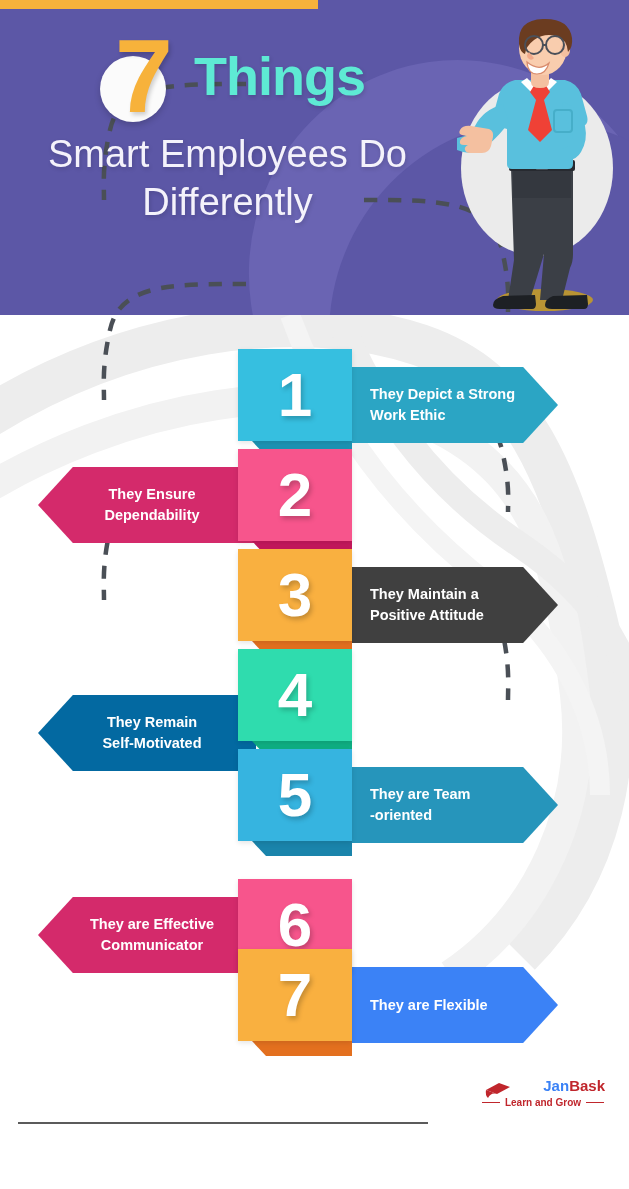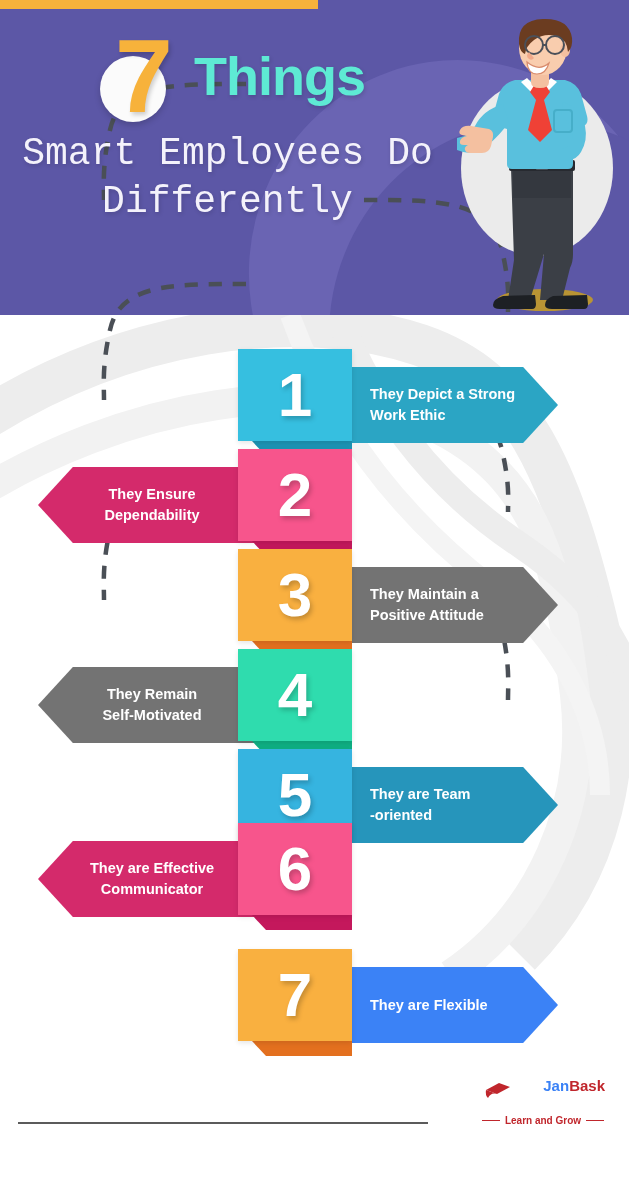--- a/index.html
+++ b/index.html
@@ -93,21 +93,21 @@
   .things {
     font-family: "Liberation Sans", sans-serif;
     font-size: 54px;
     font-weight: bold;
     color: #5eead4;
     letter-spacing: -1px;
     margin-left: 2px;
     text-shadow: 1px 2px 4px rgba(0,0,0,0.15);
   }
   .subtitle {
-    font-family: Liberation Mono, monospace;
+    font-family: Liberation Sans, sans-serif;
     font-size: 38px;
     color: #f4f2fb;
     line-height: 48px;
     margin-top: 8px;
     text-shadow: 1px 2px 4px rgba(0,0,0,0.15);
   }
 
   
   .character {
     position: absolute;
@@ -248,21 +248,21 @@
     letter-spacing: 1.5px;
     line-height: 30px;
     text-align: center;
     margin-top: -2px;
   }
   .logo-tag {
     display: flex;
     align-items: center;
     justify-content: center;
     gap: 5px;
-    margin-top: 19px;
+    margin-top: 1px;
   }
   .logo-tag .rule { width: 18px; height: 1.5px; background: #c0262c; }
   .logo-tag .txt {
     font-family: "Liberation Sans", sans-serif;
     font-size: 10px; font-weight: bold;
     color: #c0262c;
   }
 </style>
 </head>
 <body>
@@ -362,53 +362,53 @@
         <span class="label">They Ensure
 Dependability</span>
       </div>
       <div class="numshadow" id="shadow1" style="background: rgb(196, 24, 92);"></div>
       <div class="numbox" id="box1" style="background: rgb(247, 85, 140);">
         <span class="num">2</span>
       </div>
     </div>
 
     <div class="row" id="row2" style="top:234px">
-      <div class="arrow right" id="arrow2" style="background: #737373;">
+      <div class="arrow right" id="arrow2" style="background: #404040;">
         <span class="label">They Maintain a
 Positive Attitude</span>
       </div>
       <div class="numshadow" id="shadow2" style="background: rgb(227, 112, 31);"></div>
       <div class="numbox" id="box2" style="background: rgb(249, 176, 64);">
         <span class="num">3</span>
       </div>
     </div>
 
     <div class="row" id="row3" style="top:334px">
-      <div class="arrow left" id="arrow3" style="background: #737373;">
+      <div class="arrow left" id="arrow3" style="background: #0369a1; margin-top: 28px;">
         <span class="label">They Remain
 Self-Motivated</span>
       </div>
       <div class="numshadow" id="shadow3" style="background: rgb(15, 175, 131);"></div>
       <div class="numbox" id="box3" style="background: rgb(47, 220, 174);">
         <span class="num">4</span>
       </div>
     </div>
 
     <div class="row" id="row4" style="top:434px">
       <div class="arrow right" id="arrow4" style="background: rgb(38, 149, 187);">
         <span class="label">They are Team
 -oriented</span>
       </div>
       <div class="numshadow" id="shadow4" style="background: rgb(26, 132, 171);"></div>
       <div class="numbox" id="box4" style="background: rgb(54, 180, 224);">
         <span class="num">5</span>
       </div>
     </div>
 
-    <div class="row" id="row5" style="top:508px">
+    <div class="row" id="row5" style="top:564px">
       <div class="arrow left" id="arrow5" style="background: rgb(212, 42, 107);">
         <span class="label">They are Effective
 Communicator</span>
       </div>
       <div class="numshadow" id="shadow5" style="background: rgb(196, 24, 92);"></div>
       <div class="numbox" id="box5" style="background: rgb(247, 85, 140);">
         <span class="num">6</span>
       </div>
     </div>
 

